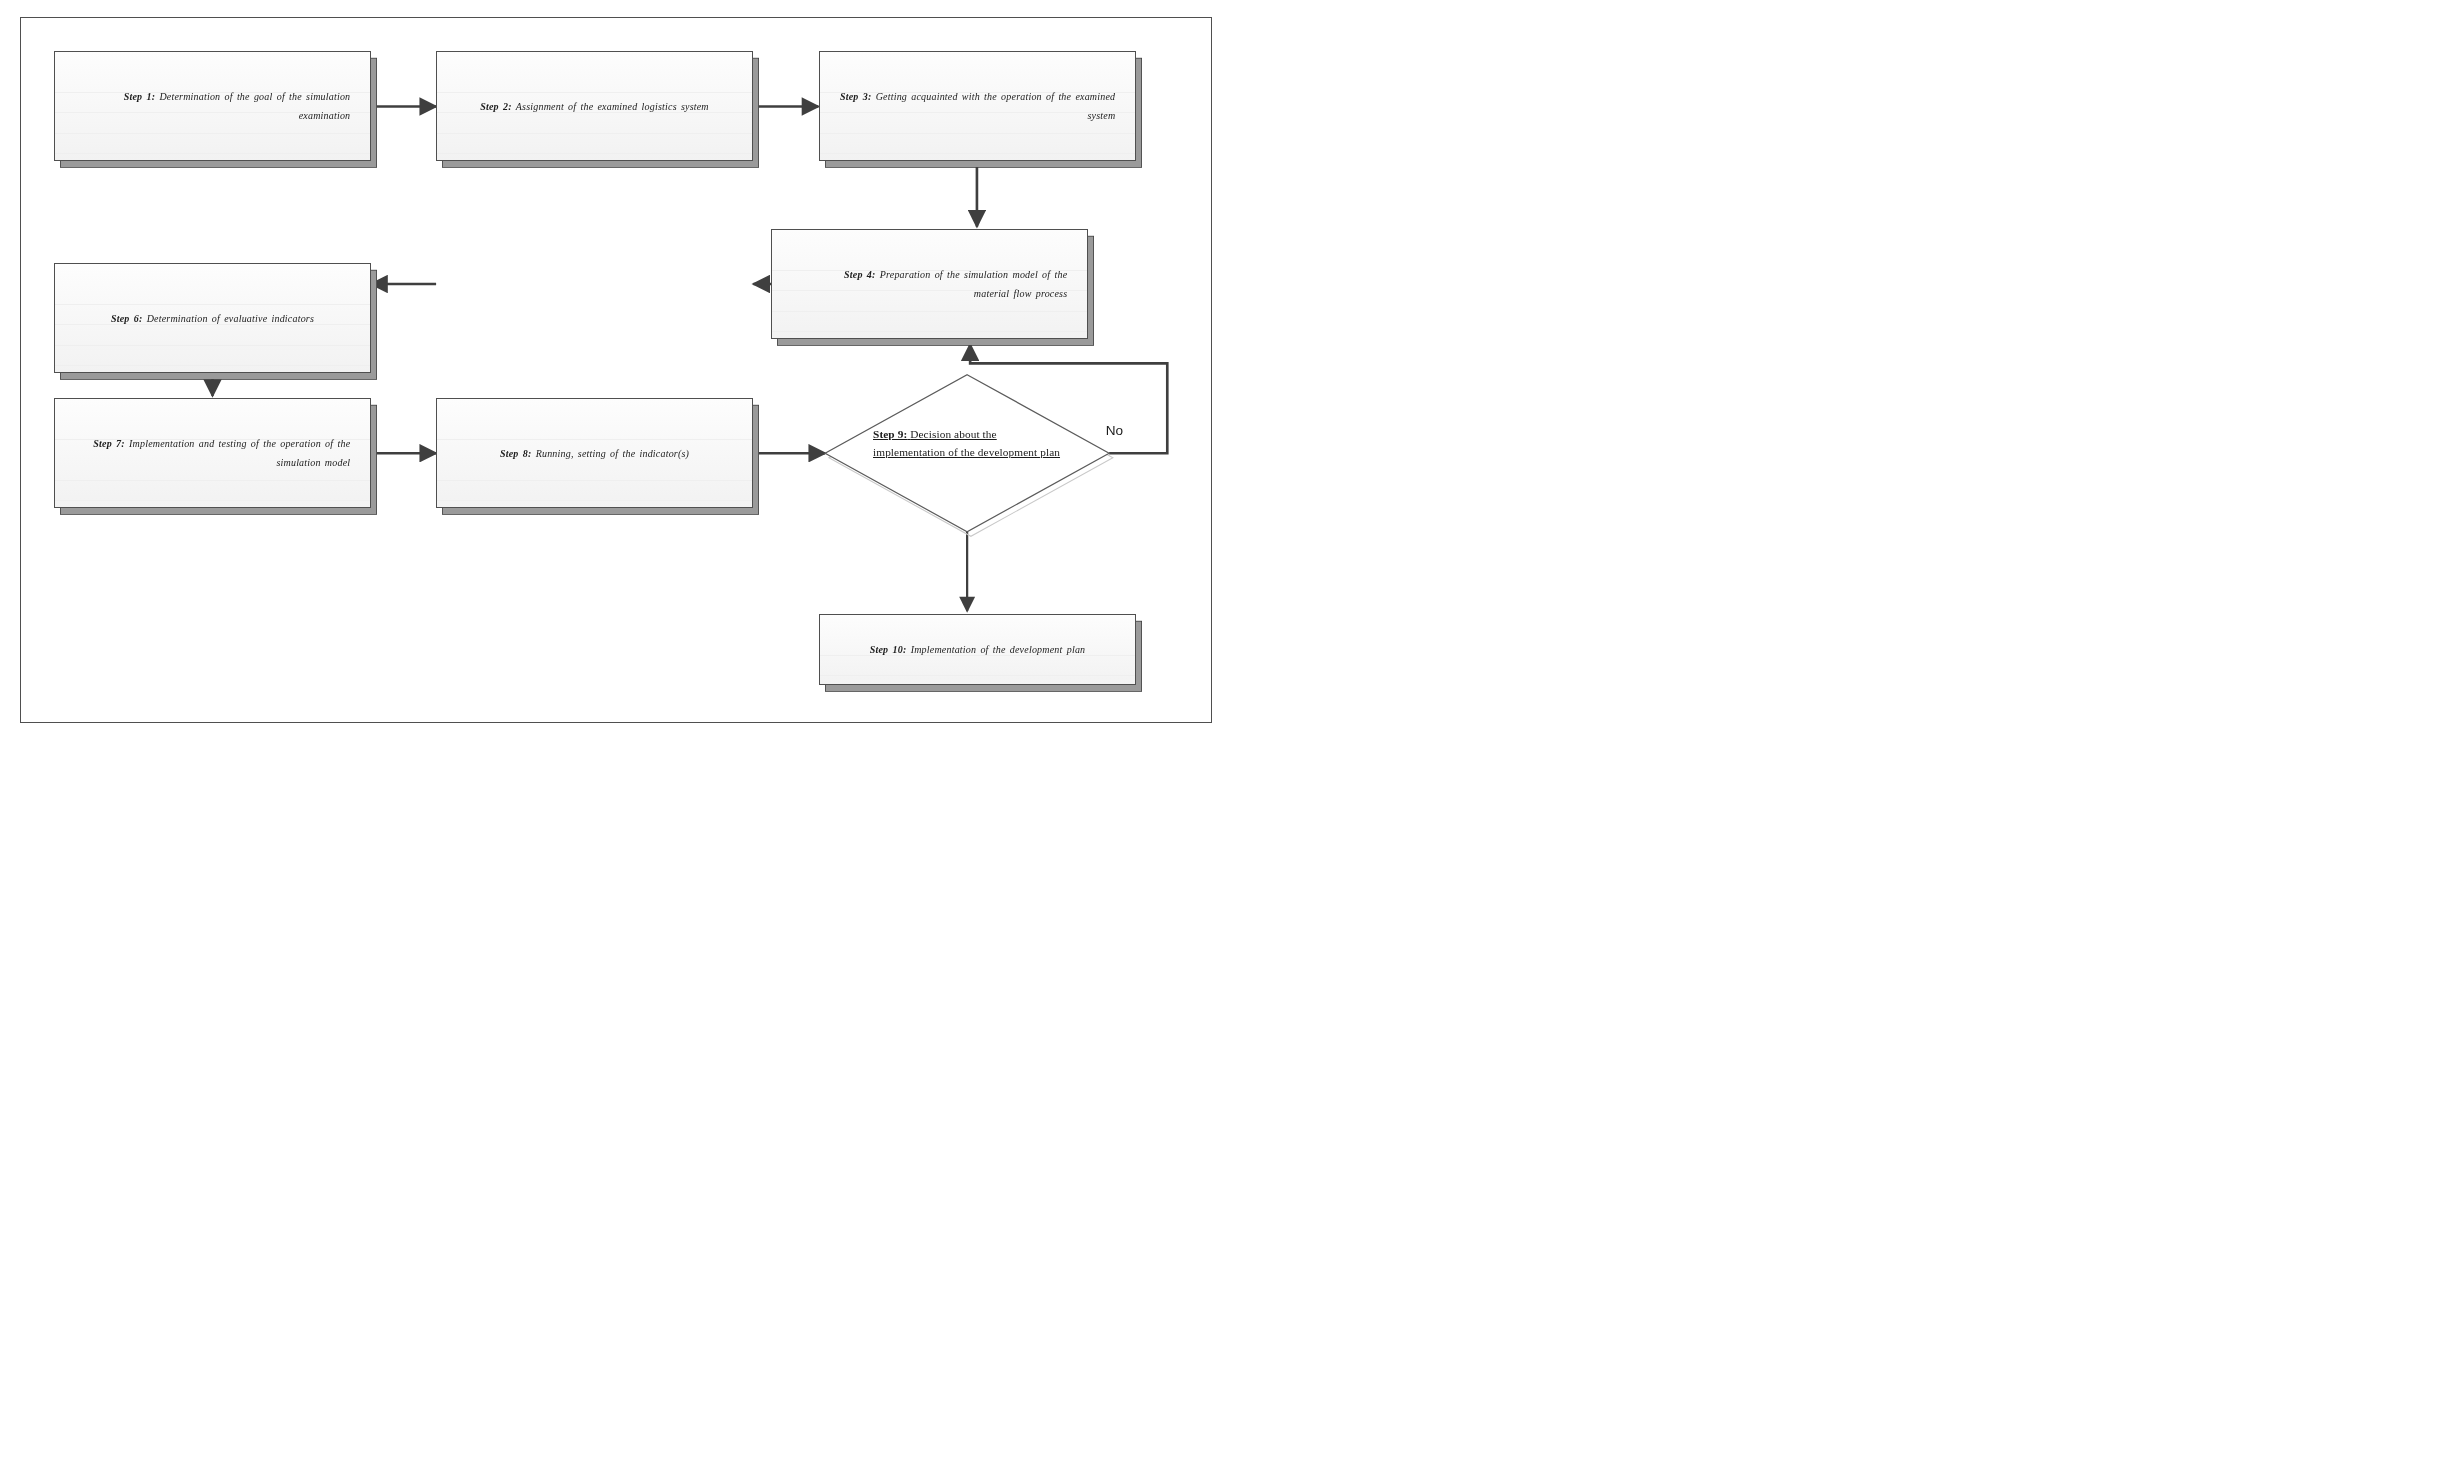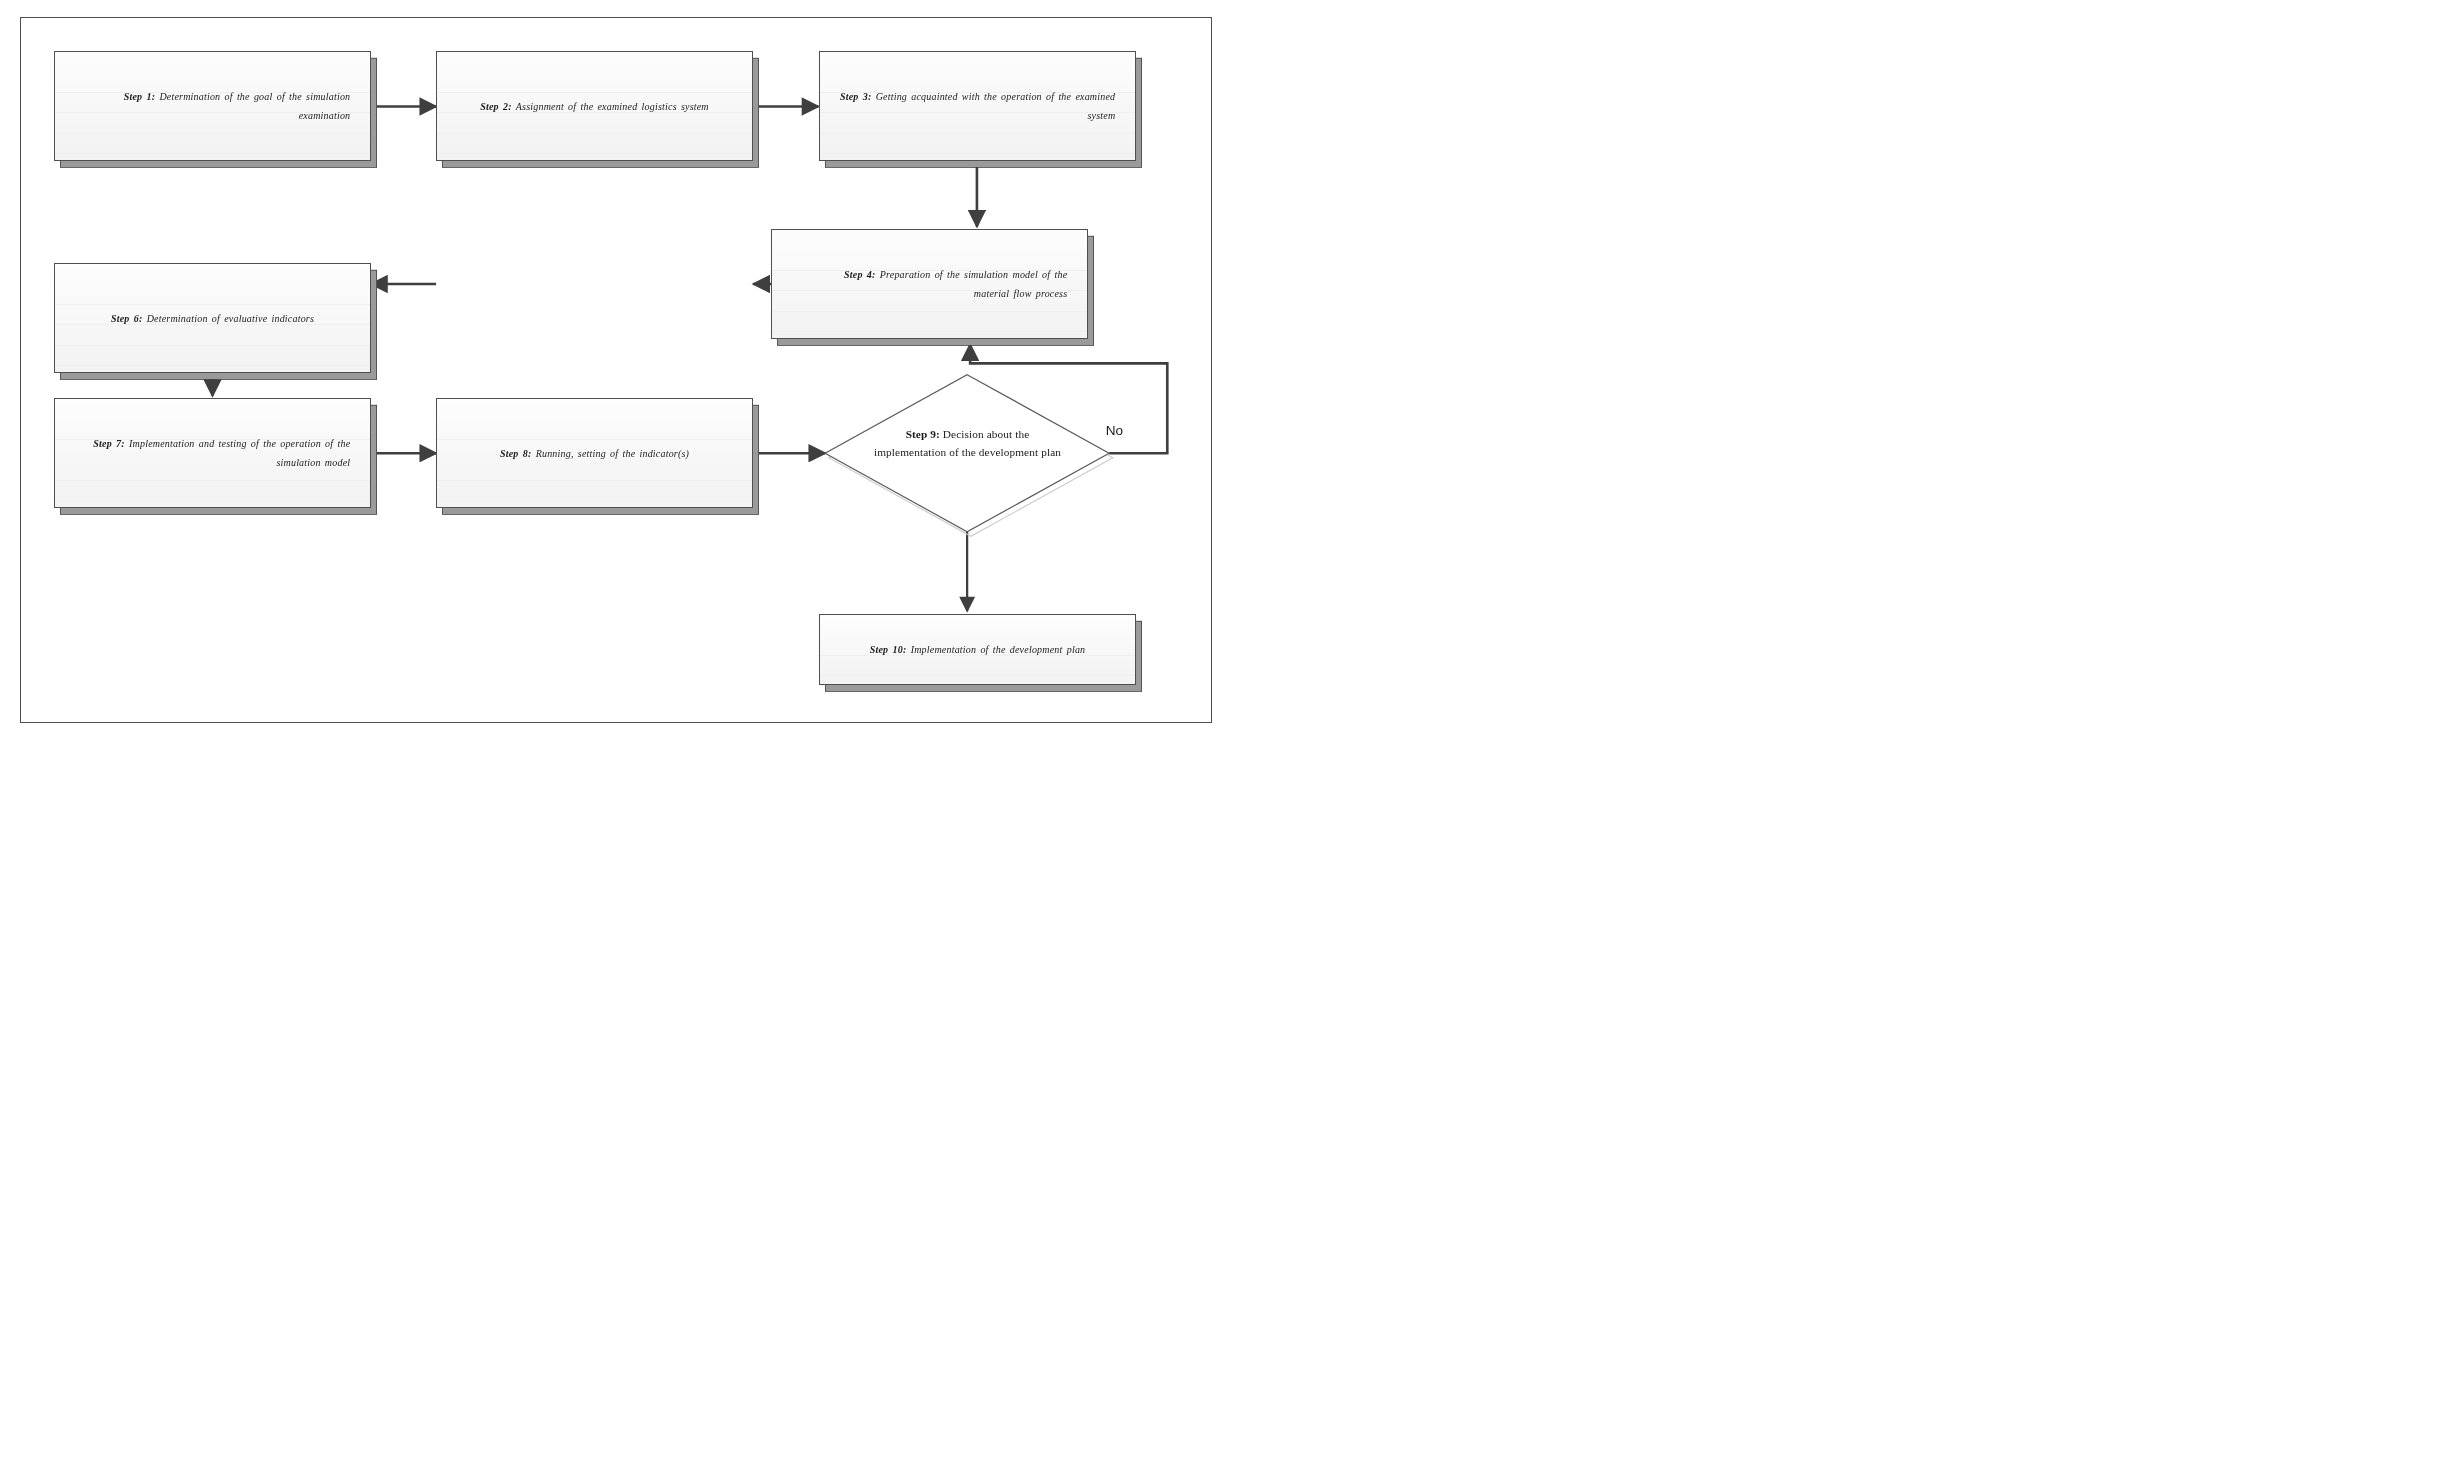--- a/index.html
+++ b/index.html
@@ -35,21 +35,21 @@
   .s2{left:436px; top:51px;}
   .s3{left:819px;top:51px;}
   .s4{left:771px;top:229px;padding-left:40px;}
   .s5{left:436px; top:229px;}
   .s6{left:54px;  top:229px;margin-top:34px;}
   .s7{left:54px;  top:398px;}
   .s8{left:436px; top:398px;}
   .s10{left:819px;top:614px; width:317px; height:71px;}
   .diamond-text{
     position:absolute; left:873px; top:425px; width:189px;
-    text-align:center; font-size:11.3px; line-height:1.6; letter-spacing:0.1px;
+    text-align:left; font-size:11.3px; line-height:1.6; letter-spacing:0.1px;text-decoration:underline;
   }
   .diamond-text b{font-weight:700;}
   .no-label{
     position:absolute; left:1088px; top:423px; width:53px; text-align:center;
     font-family:"Liberation Sans","DejaVu Sans",sans-serif; font-size:13.6px;
   }
   svg .conn{stroke:var(--line); stroke-width:3.5; fill:none;}
   svg .thin{stroke-width:3;}
   svg .dshape{fill:#ffffff; stroke:var(--diamond-stroke); stroke-width:1.6;}
   svg .dghost{fill:none; stroke:#c9c9c9; stroke-width:1.4;}

